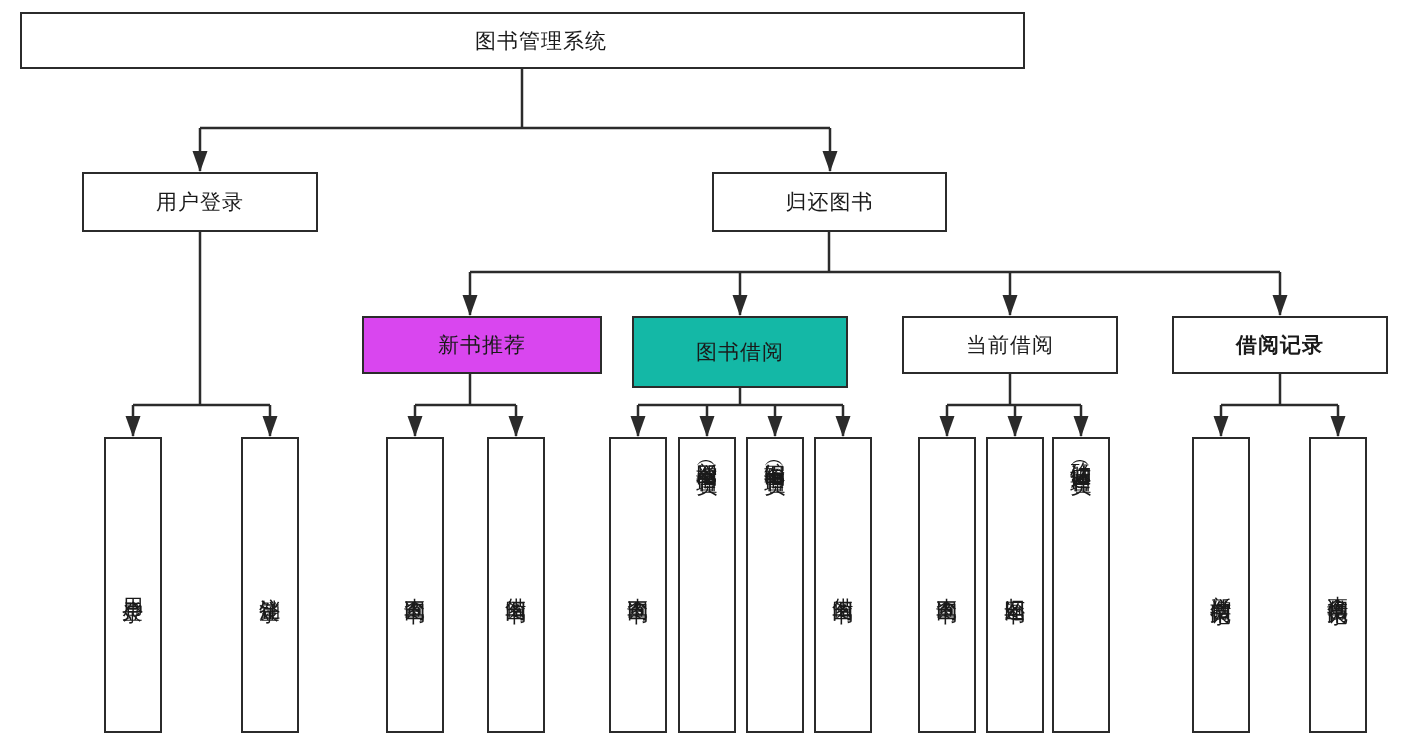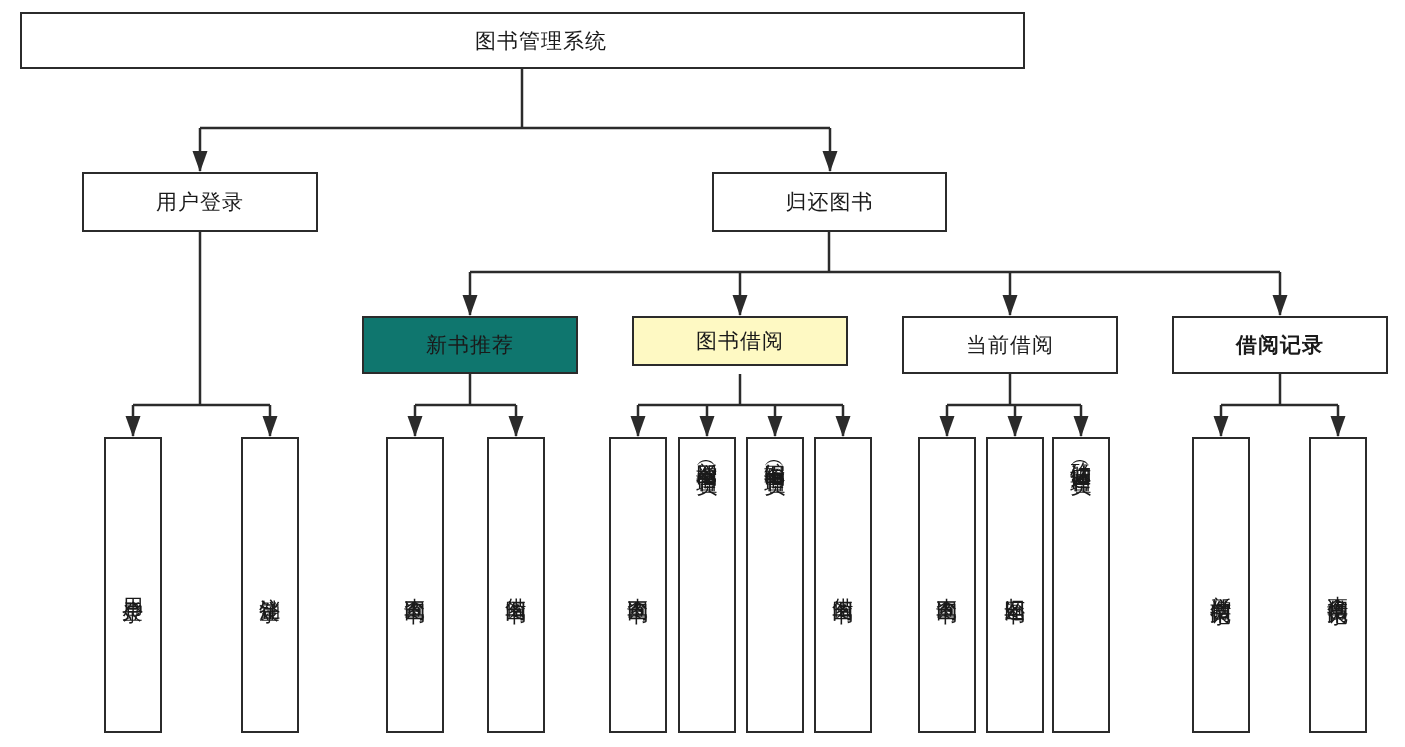--- a/index.html
+++ b/index.html
@@ -132,24 +132,24 @@
   <div id="node-layer">
       <div class="node horizontal" style="left: 20px; top: 12px; width: 1005px; height: 57px; border-color: rgb(43, 43, 43); background: rgb(255, 255, 255); padding-left: 37px;">
         <span>图书管理系统</span>
       </div>
       <div class="node horizontal" style="left: 82px; top: 172px; width: 236px; height: 60px; border-color: rgb(43, 43, 43); background: rgb(255, 255, 255);">
         <span>用户登录</span>
       </div>
       <div class="node horizontal" style="left: 712px; top: 172px; width: 235px; height: 60px; border-color: rgb(43, 43, 43); background: rgb(255, 255, 255);">
         <span>归还图书</span>
       </div>
-      <div class="node horizontal" style="left: 362px; top: 316px; width: 216px; height: 58px; border-color: rgb(43, 43, 43); background: #0f766e;">
+      <div class="node horizontal" style="left: 362px; top: 316px; width: 240px; height: 58px; border-color: rgb(43, 43, 43); background: #d946ef;">
         <span>新书推荐</span>
       </div>
-      <div class="node horizontal" style="left: 632px; top: 316px; width: 216px; height: 50px; border-color: rgb(43, 43, 43); background: #fef9c3;">
+      <div class="node horizontal" style="left: 632px; top: 316px; width: 216px; height: 72px; border-color: rgb(43, 43, 43); background: #14b8a6;">
         <span>图书借阅</span>
       </div>
       <div class="node horizontal" style="left: 902px; top: 316px; width: 216px; height: 58px; border-color: rgb(43, 43, 43); background: rgb(255, 255, 255);">
         <span>当前借阅</span>
       </div>
       <div class="node horizontal" style="left: 1172px; top: 316px; width: 216px; height: 58px; border-color: rgb(43, 43, 43); background: rgb(255, 255, 255); font-weight: bold;">
         <span>借阅记录</span>
       </div>
       <div class="node vertical centered" style="left: 104px; top: 437px; width: 58px; height: 296px; border-color: rgb(43, 43, 43); background: rgb(255, 255, 255);">
         <span class="vlabel">用户登录</span>

